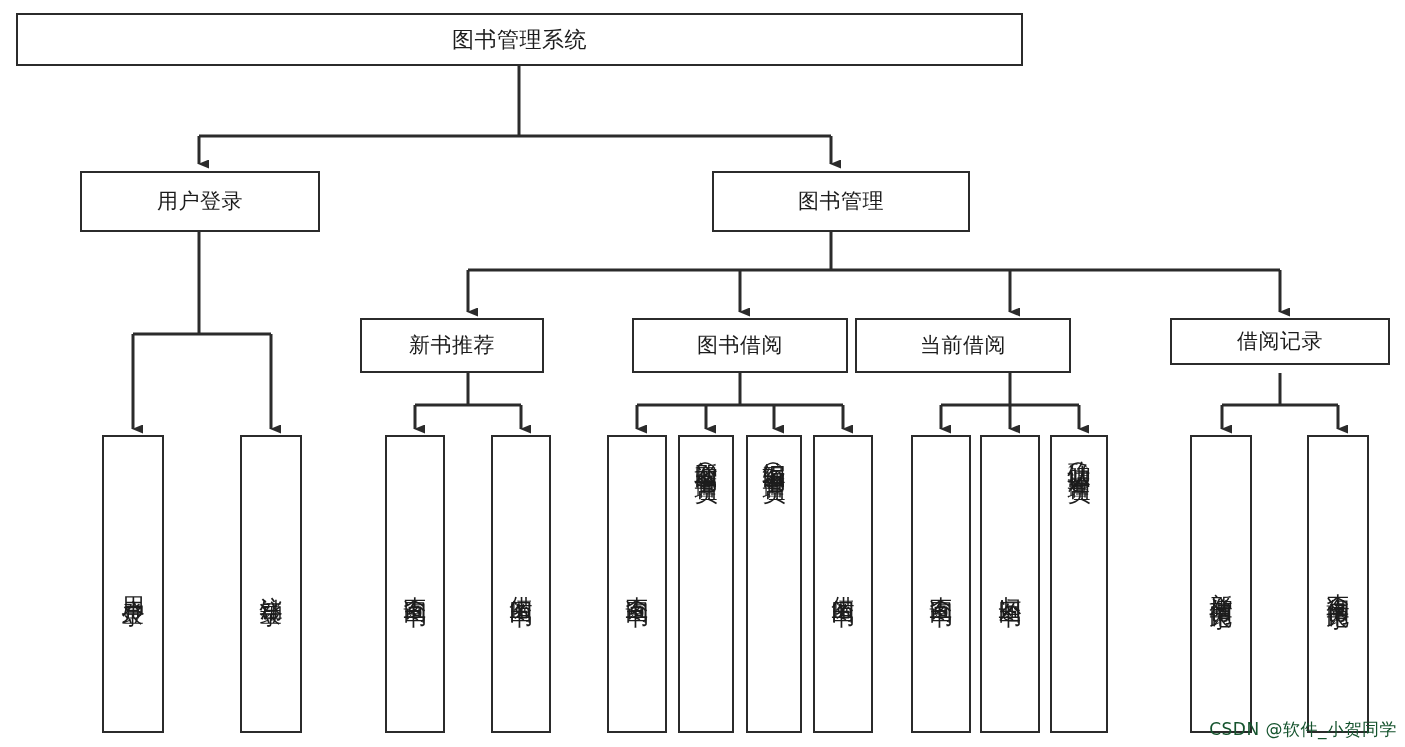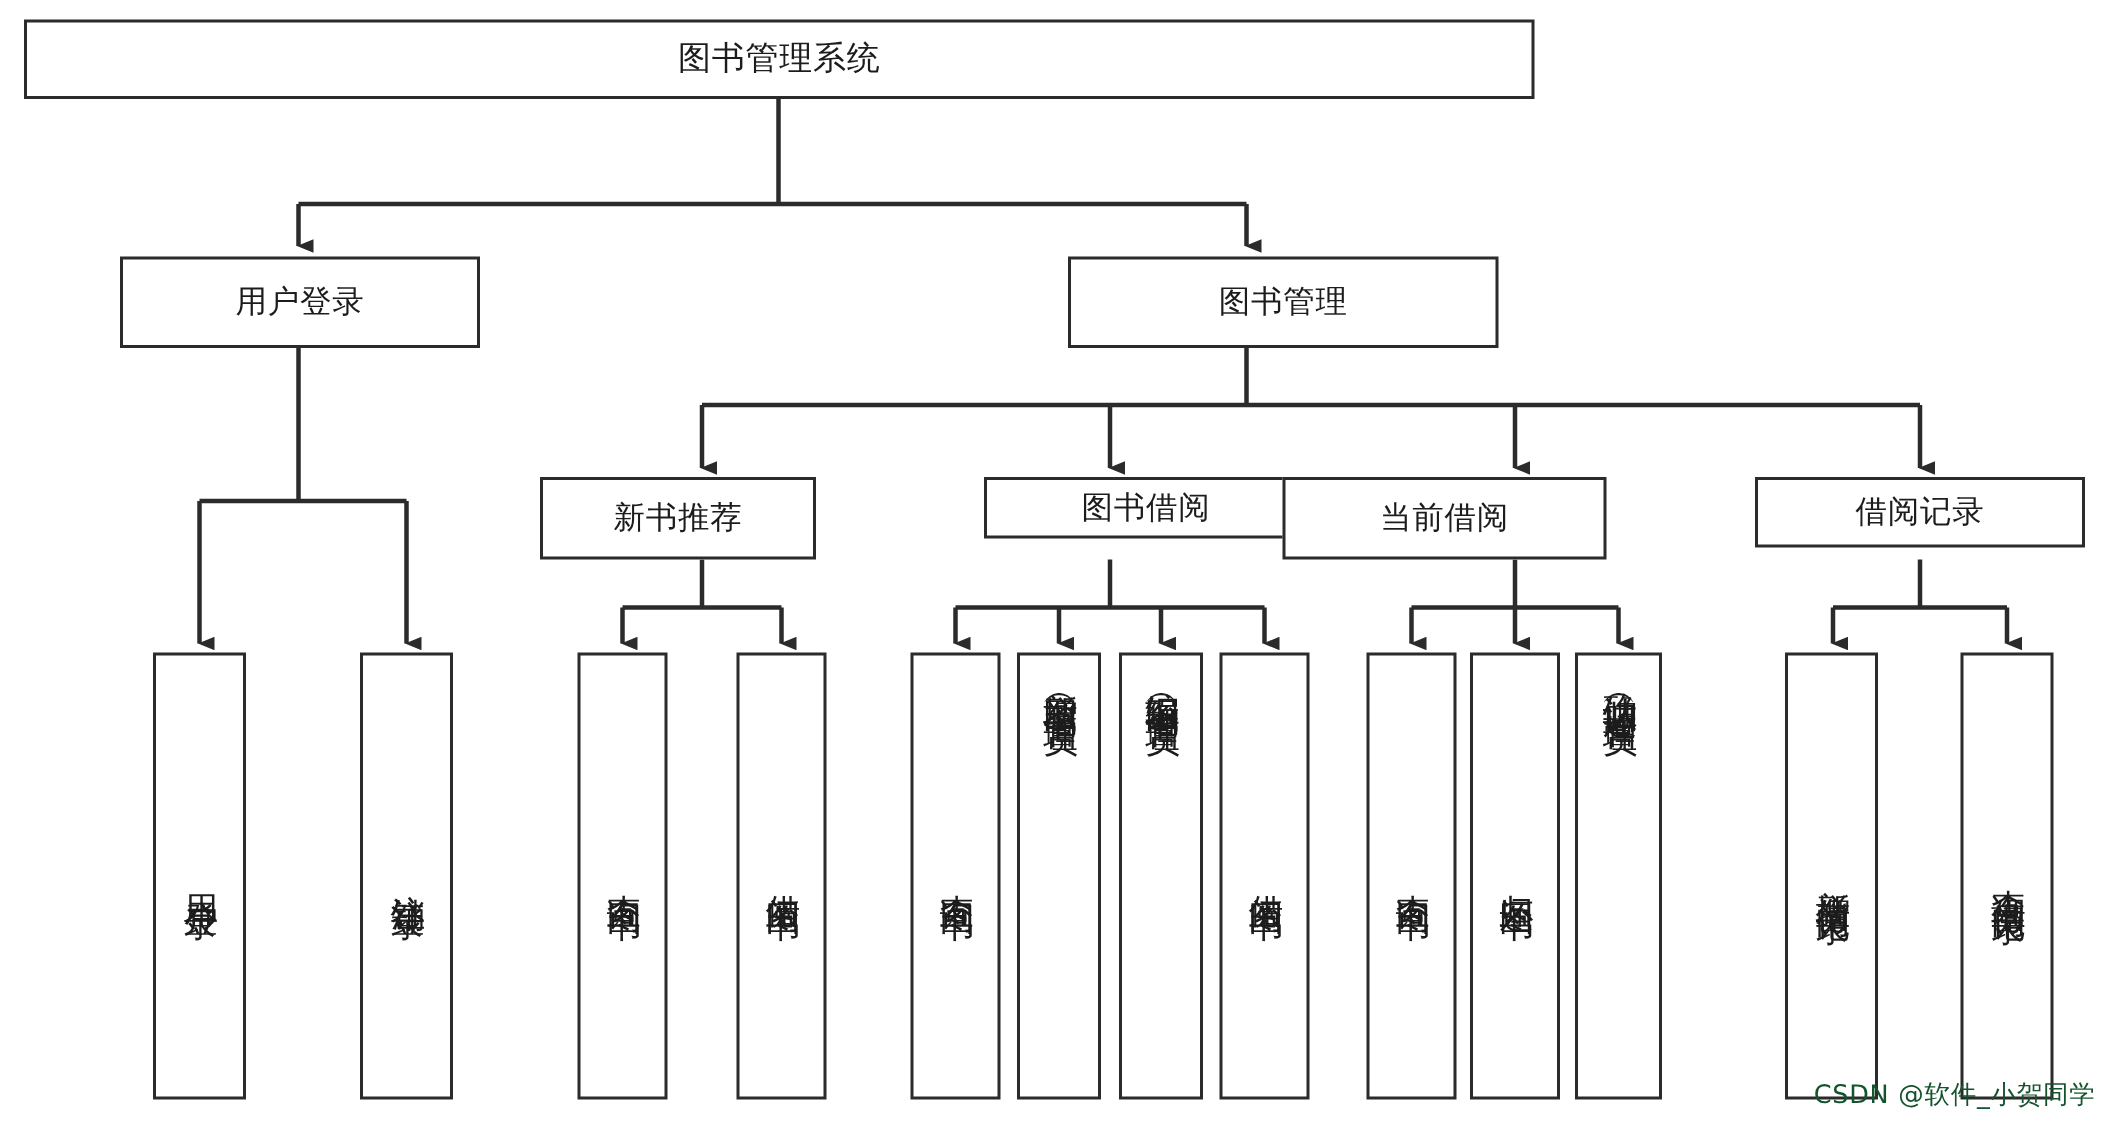--- a/index.html
+++ b/index.html
@@ -132,28 +132,28 @@
     </g>
   </svg>
 
   <div class="node h root" style="left:16px; top:13px; width:1007px; height:53px;">
     <span class="lbl">图书管理系统</span>
   </div>
 
   <div class="node h" style="left:80px; top:171px; width:240px; height:61px;">
     <span class="lbl">用户登录</span>
   </div>
-  <div class="node h" style="left:712px; top:171px; width:287px; height:61px;">
+  <div class="node h" style="left:712px; top:171px; width:258px; height:61px;">
     <span class="lbl">图书管理</span>
   </div>
 
   <div class="node h" style="left:360px; top:318px; width:184px; height:55px;">
     <span class="lbl">新书推荐</span>
   </div>
-  <div class="node h" style="left:656px; top:318px; width:216px; height:41px;">
+  <div class="node h" style="left:632px; top:318px; width:216px; height:55px;">
     <span class="lbl">图书借阅</span>
   </div>
   <div class="node h" style="left:855px; top:318px; width:216px; height:55px;">
     <span class="lbl">当前借阅</span>
   </div>
   <div class="node h" style="left:1170px; top:318px; width:220px; height:47px;">
     <span class="lbl">借阅记录</span>
   </div>
 
   <div class="node v mid" style="left:102px; top:435px; width:62px; height:298px;">

